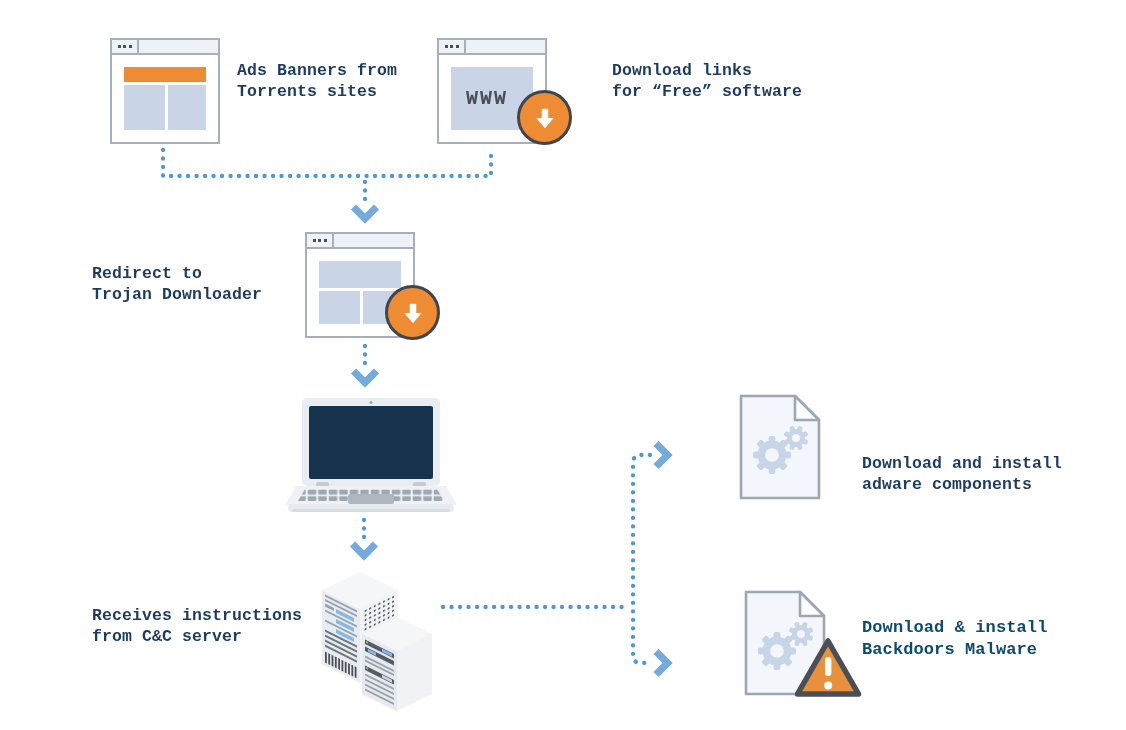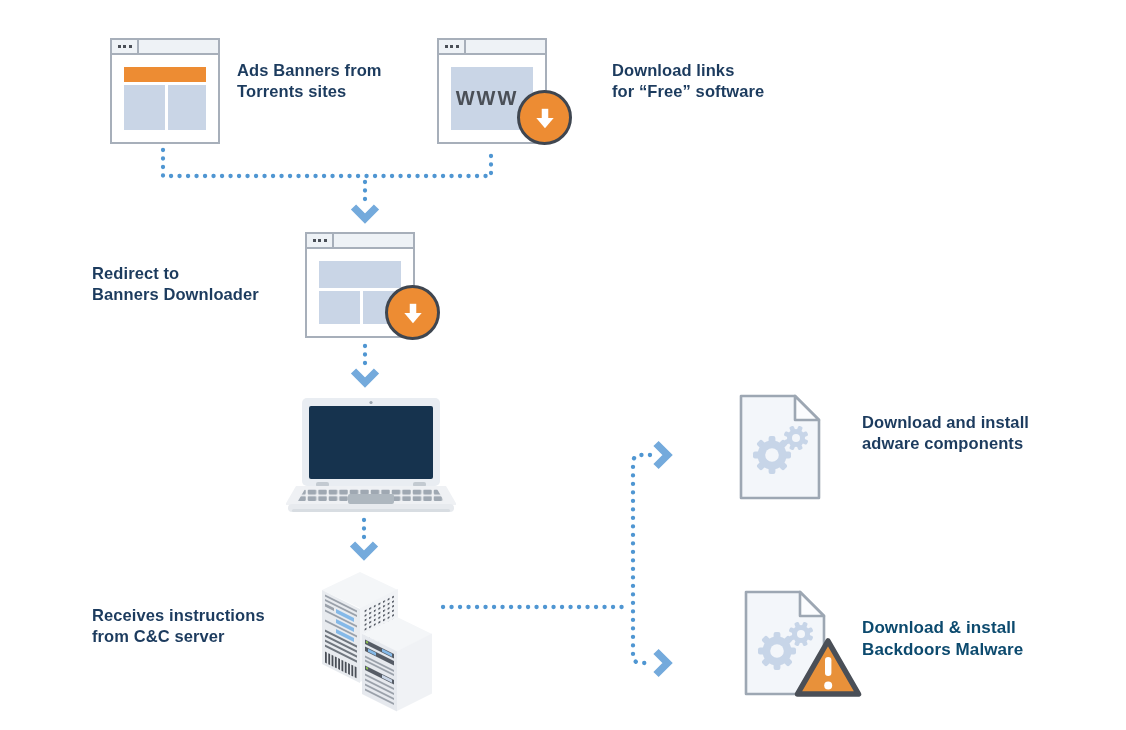--- a/index.html
+++ b/index.html
@@ -1,17 +1,17 @@
 <!DOCTYPE html>
 <html><head>
 <meta charset="utf-8">
 <style>
   html,body{margin:0;padding:0;background:#ffffff;}
   .canvas{position:relative;width:1126px;height:730px;background:#ffffff;overflow:hidden;
-          font-family:Liberation Sans, sans-serif;}
+          font-family:Liberation Mono, monospace;}
   .overlay{position:absolute;left:0;top:0;width:1126px;height:730px;pointer-events:none;}
   .dots{fill:none;stroke:#4f96d2;stroke-width:4.3;stroke-linecap:round;stroke-dasharray:0.1 8.4;}
   .chev{fill:none;stroke:#74aadc;stroke-width:7.4;stroke-linecap:butt;stroke-linejoin:miter;}
 
   .label{position:absolute;font-size:16.5px;line-height:21px;font-weight:600;color:#1c3b5e;
          white-space:pre-line;letter-spacing:0.1px;}
   .label.orange{color:#0c4a6e;font-weight:700;font-size:17px;line-height:22px;}
 
   .browser{position:absolute;width:110px;height:106px;background:#ffffff;
            border:2.5px solid #a7afba;box-sizing:border-box;}
@@ -111,21 +111,21 @@
         </div>
     </div>
   </div>
   <div class="dl-circle" style="left:385px;top:285px;">
     <svg width="26" height="26" viewBox="0 0 24 24">
       <rect x="9" y="3.5" width="6" height="9" fill="#ffffff"></rect>
       <polygon points="4,12 20,12 12,21.5" fill="#ffffff"></polygon>
     </svg>
   </div>
   <div class="label" style="left:92px;top:263px;">Redirect to
-Banners Downloader</div>
+Trojan Downloader</div>
 
   <svg class="icon-abs" style="left:286px;top:398px;" width="170" height="118" viewBox="0 0 170 118">
     <defs>
       <pattern id="kb" width="10.5" height="6.5" patternUnits="userSpaceOnUse">
         <rect x="0.7" y="0.7" width="8.6" height="4.8" rx="1" fill="#9fa8b2"></rect>
       </pattern>
     </defs>
     <rect x="16" y="0" width="138" height="88" rx="5" fill="#e9edf2"></rect>
     <circle cx="85" cy="4.5" r="1.6" fill="#9aa3ad"></circle>
     <rect x="23" y="8" width="124" height="73" rx="2" fill="#16334e"></rect>
@@ -216,21 +216,21 @@
       <g transform="translate(58,45)">
         <rect x="-2.4" y="-12.5" width="4.8" height="25" rx="1.5" transform="rotate(22.5)"></rect>
         <rect x="-2.4" y="-12.5" width="4.8" height="25" rx="1.5" transform="rotate(67.5)"></rect>
         <rect x="-2.4" y="-12.5" width="4.8" height="25" rx="1.5" transform="rotate(112.5)"></rect>
         <rect x="-2.4" y="-12.5" width="4.8" height="25" rx="1.5" transform="rotate(157.5)"></rect>
         <circle r="9"></circle>
           <circle r="4" fill="#f3f6fa"></circle>
       </g>
     </g>
   </svg>
-  <div class="label" style="left:862px;top:412px;">Download and install
+  <div class="label" style="left:862px;top:453px;">Download and install
 adware components</div>
 
   <svg class="icon-abs" style="left:743px;top:589px;" width="124" height="112" viewBox="0 0 124 112">
     <path d="M3 3 H57 L81 27 V105 H3 Z" fill="#f3f6fa" stroke="#9da7b3" stroke-width="2.6" stroke-linejoin="round"></path>
     <path d="M57 3 V27 H81 Z" fill="#fbfcfe" stroke="#9da7b3" stroke-width="2.6" stroke-linejoin="round"></path>
     <g fill="#c7d5e8">
       <g transform="translate(34,62)">
         <rect x="-3.4" y="-19" width="6.8" height="38" rx="2"></rect>
         <rect x="-3.4" y="-19" width="6.8" height="38" rx="2" transform="rotate(45)"></rect>
         <rect x="-3.4" y="-19" width="6.8" height="38" rx="2" transform="rotate(90)"></rect>

